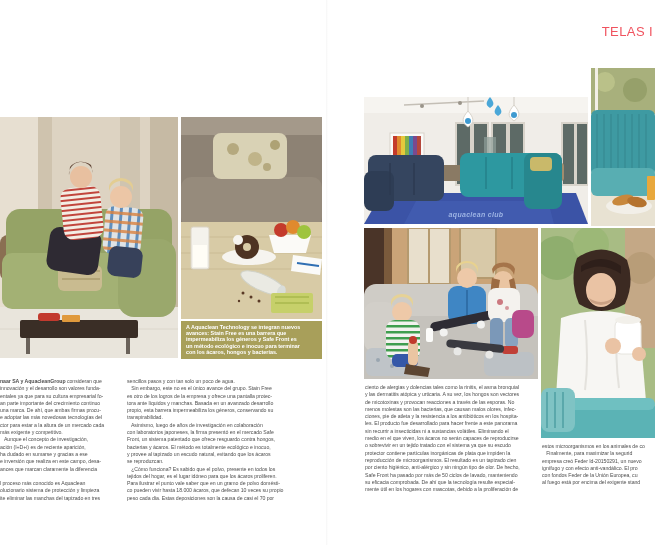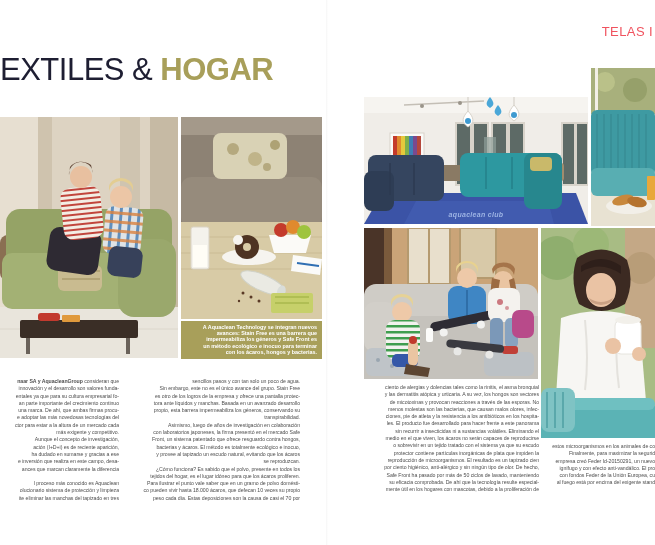--- a/index.html
+++ b/index.html
@@ -1,18 +1,18 @@
 <!DOCTYPE html>
 <html><head>
 <meta charset="utf-8">
 <style>
   html,body{margin:0;padding:0;background:#ffffff;}
   #stage{position:relative;width:655px;height:545px;background:#ffffff;overflow:hidden;
          font-family:"Liberation Sans",sans-serif;}
-  .abs{position:absolute;text-align:right;}
+  .abs{position:absolute;}
   
   #header-right{top:24px;right:2px;font-size:13px;letter-spacing:.4px;font-weight:400;}
   #spread-title{top:52px;left:0;font-size:31px;letter-spacing:-.5px;white-space:nowrap;}
   #spread-title .t-dark{font-weight:400;}
   #spread-title .t-accent{font-weight:700;margin-left:8px;}
   
   .photo{overflow:hidden;background:#eee;}
   .photo svg{display:block;}
   #photo-family{left:0;top:117px;width:178px;height:241px;}
   #photo-fruit{left:181px;top:117px;width:141px;height:202px;}
@@ -37,23 +37,20 @@
 </style>
 </head>
 <body>
 
 <div id="stage">
 
   <div id="gutter" class="abs"></div>
 
   <div id="header-right" class="abs" style="color:#f0535f">TELAS I</div>
 
-  <div id="spread-title" class="abs">
-    <span class="t-dark" style="color:#1e1e32">EXTILES &amp;</span><span class="t-accent" style="color:#a89f5a">HOGAR</span>
-  </div>
 
   <div id="photo-family" class="abs photo">
     <svg width="178" height="241" viewBox="0 0 178 241">
       <defs>
         <pattern id="redStripes" width="6" height="5" patternUnits="userSpaceOnUse">
           <rect width="6" height="5" fill="#f3ede4"></rect>
             <rect y="1" width="6" height="2" fill="#c1453c"></rect>
         </pattern>
         <pattern id="plaid" width="9" height="9" patternUnits="userSpaceOnUse">
           <rect width="9" height="9" fill="#dfe3e6"></rect>

